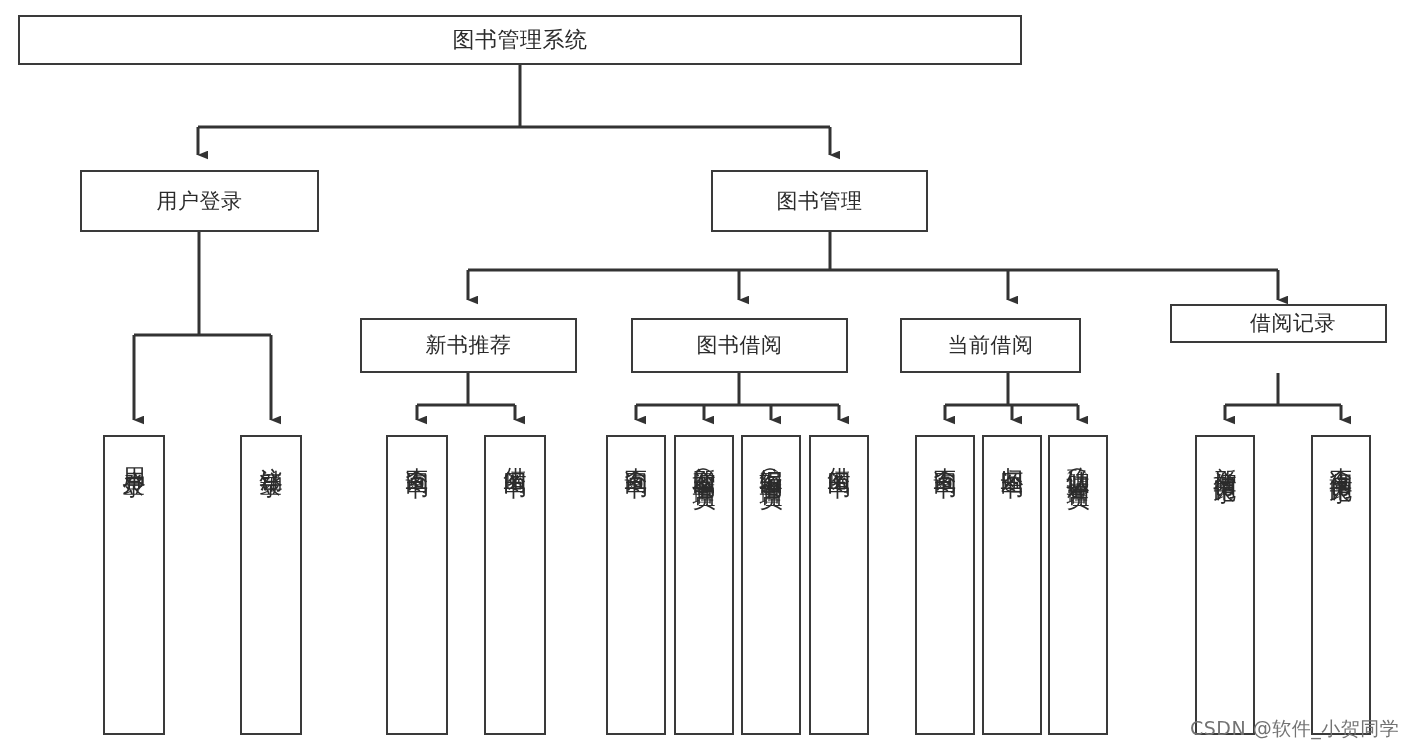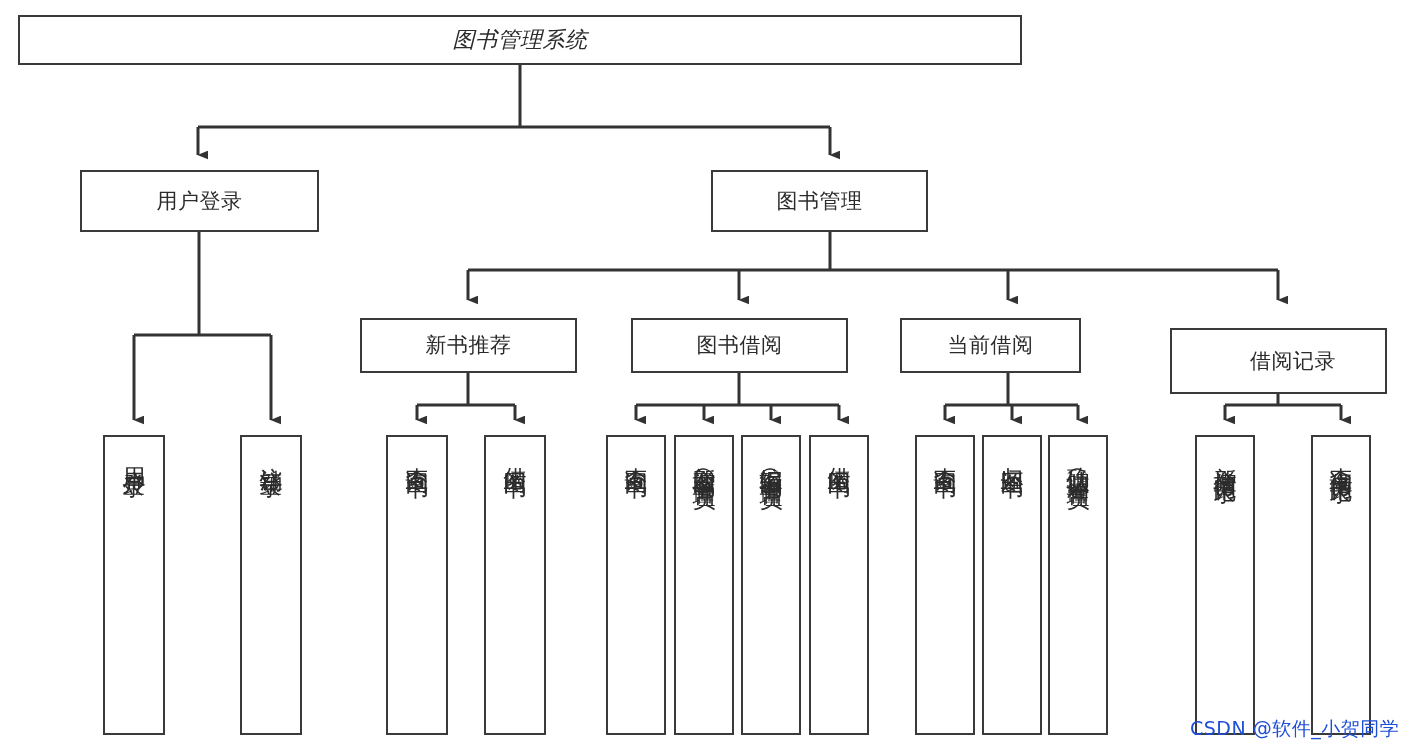--- a/index.html
+++ b/index.html
@@ -60,21 +60,21 @@
     writing-mode: vertical-rl;
     text-orientation: upright;
     font-size: 23px;
     line-height: 1.0;
     letter-spacing: 3px;
     white-space: nowrap;
   }
   .watermark {
     position: absolute;
     font-size: 19px;
-    color: #1d4ed8;
+    color: #737373;
     white-space: nowrap;
     letter-spacing: 0.5px;
   }
 </style>
 </head>
 <body>
 
 <div id="canvas">
 
   <svg class="wires" viewBox="0 0 1405 747">
@@ -120,41 +120,41 @@
       <path d="M1012,405 L1012,420" marker-end="url(#arrowhead)"></path>
       <path d="M1078,405 L1078,420" marker-end="url(#arrowhead)"></path>
 
       <path d="M1278,373 L1278,405"></path>
       <path d="M1225,405 L1341,405"></path>
       <path d="M1225,405 L1225,420" marker-end="url(#arrowhead)"></path>
       <path d="M1341,405 L1341,420" marker-end="url(#arrowhead)"></path>
     </g>
   </svg>
 
-  <div class="node h root" style="left:18px; top:15px; width:1004px; height:50px;font-style:italic;">
+  <div class="node h root" style="left:18px; top:15px; width:1004px; height:50px;">
     <span class="label">图书管理系统</span>
   </div>
 
   <div class="node h" style="left:80px; top:170px; width:239px; height:62px;">
     <span class="label">用户登录</span>
   </div>
   <div class="node h" style="left:711px; top:170px; width:217px; height:62px;">
     <span class="label">图书管理</span>
   </div>
 
   <div class="node h" style="left:360px; top:318px; width:217px; height:55px;">
     <span class="label">新书推荐</span>
   </div>
   <div class="node h" style="left:631px; top:318px; width:217px; height:55px;">
     <span class="label">图书借阅</span>
   </div>
   <div class="node h" style="left:900px; top:318px; width:181px; height:55px;">
     <span class="label">当前借阅</span>
   </div>
-  <div class="node h" style="left:1170px; top:328px; width:217px; height:66px;padding-left:29px;">
+  <div class="node h" style="left:1170px; top:304px; width:217px; height:39px;padding-left:29px;">
     <span class="label">借阅记录</span>
   </div>
 
   <div class="node v" style="left:103px; top:435px; width:62px; height:300px;">
     <span class="label">用户登录</span>
   </div>
   <div class="node v" style="left:240px; top:435px; width:62px; height:300px;">
     <span class="label">注销登录</span>
   </div>
 

